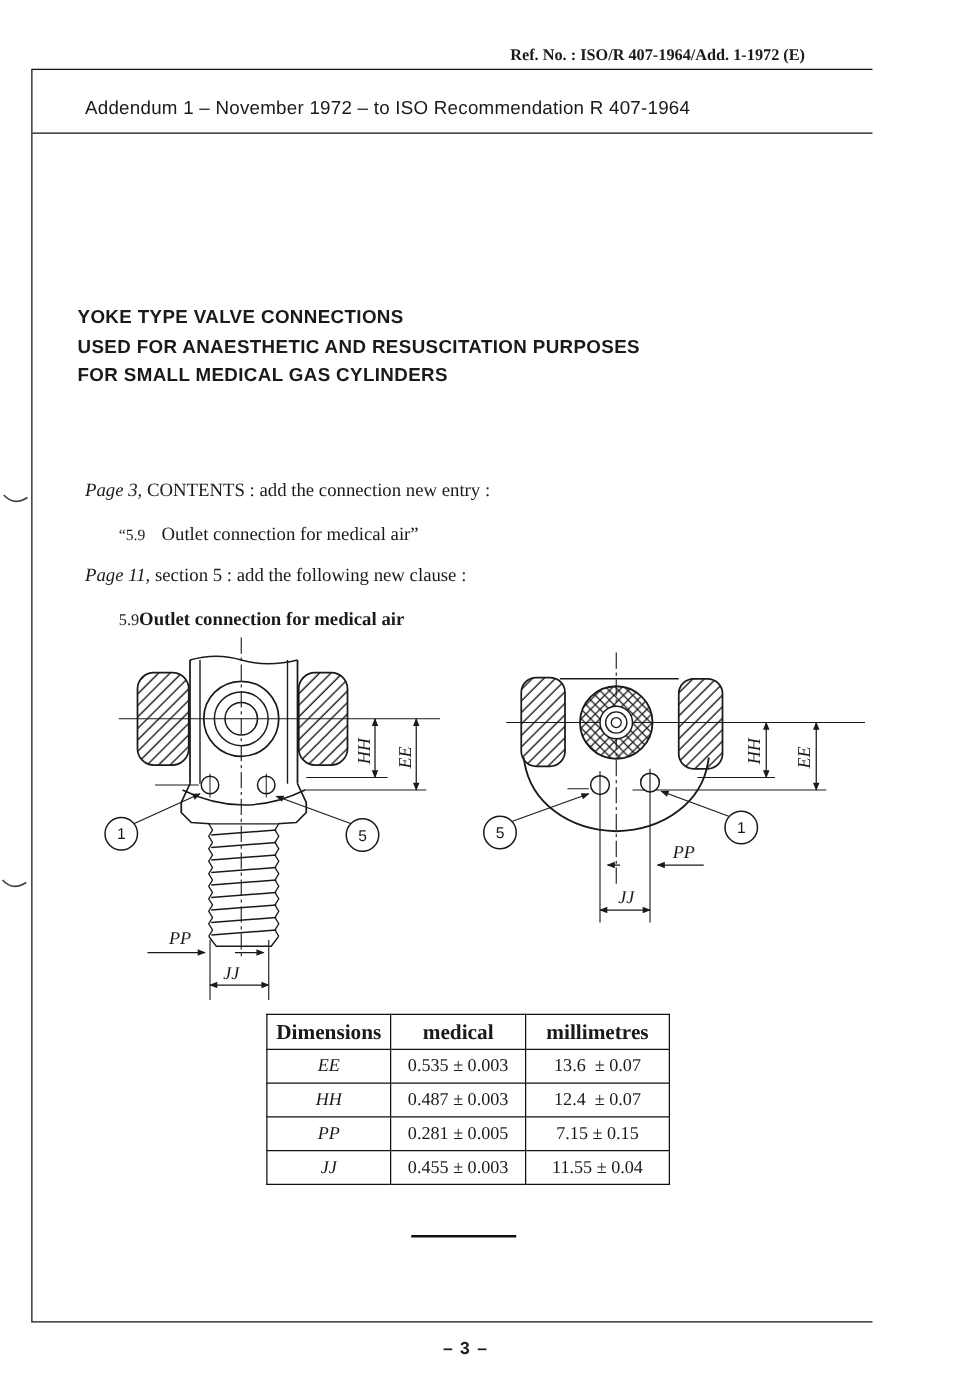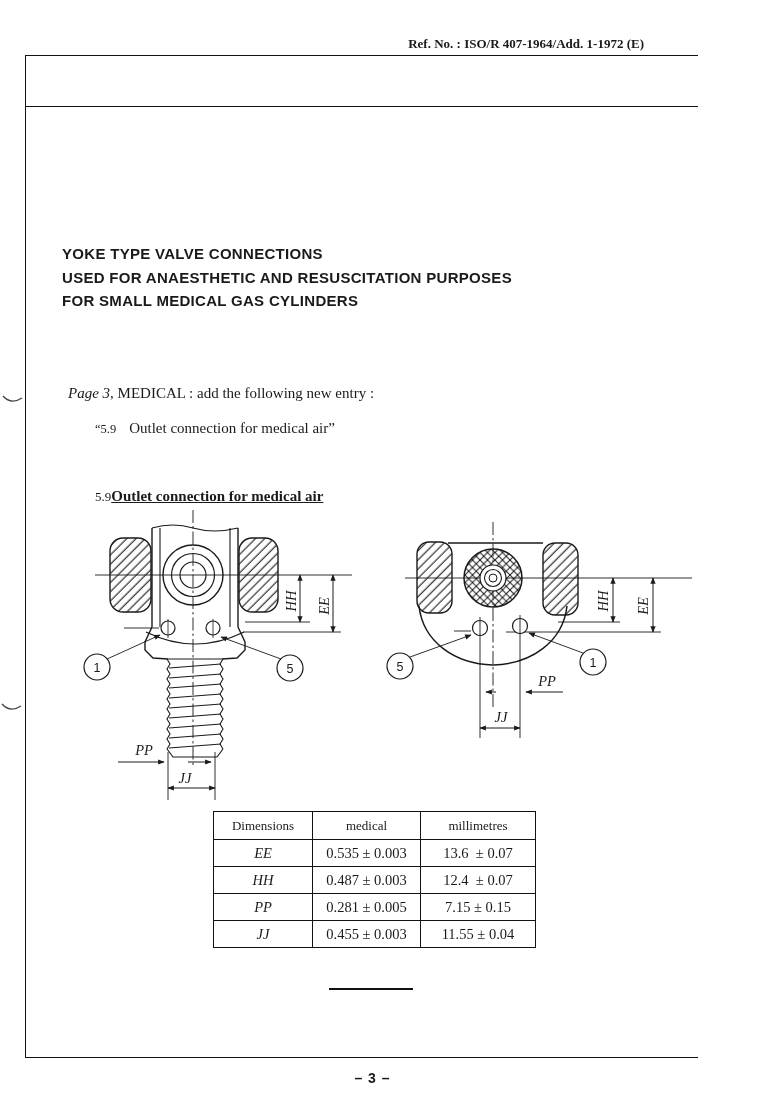--- a/index.html
+++ b/index.html
@@ -10,25 +10,25 @@
   .sans{font-family:"Liberation Sans", sans-serif;}
   .refno{font-size:13px;font-weight:bold;white-space:nowrap;}
   .pagebox{border:1.5px solid #111;box-sizing:border-box;}
   .addendum{font-size:15px;letter-spacing:.2px;white-space:nowrap;}
   .hrule{border-top:1.5px solid #111;height:0;}
   .title{font-size:15px;font-weight:bold;text-align:left;line-height:23.5px;letter-spacing:.3px;}
   .body{font-size:15px;white-space:nowrap;}
   .body i{}
   .qnum{font-size:12.5px;margin-right:13px;font-family:Liberation Serif, serif;}
   .cnum{font-size:13px;margin-right:0;}
-  .ctitle{font-weight:bold;text-decoration:underline;}
+  .ctitle{font-weight:bold;}
   table.dims{border-collapse:collapse;table-layout:fixed;}
   table.dims th,table.dims td{border:1.5px solid #111;text-align:center;vertical-align:middle;
      font-family:"Liberation Serif", serif;padding:0;}
-  table.dims th{font-size:13px;font-weight:normal;height:27px;}
+  table.dims th{font-size:17px;font-weight:bold;height:27px;}
   table.dims td{font-size:14.5px;height:26px;}
   td.dimname{font-style:italic;}
   .shortrule{border-top:2px solid #111;height:0;}
   .pagenum{font-size:14px;font-weight:bold;text-align:center;letter-spacing:1px;}
   svg text{fill:#1a1a1a;}
   .dimlabel{font-family:"Liberation Serif", serif;font-style:italic;font-size:14.5px;}
   .callout-num{font-family:"Liberation Sans", sans-serif;font-size:12.5px;}
 </style>
 </head>
 <body>
@@ -39,36 +39,40 @@
 
   <svg class="abs" style="left:1px;top:392px" width="24" height="15">
     <path d="M2,4 Q10,13 21,6" stroke="#444" fill="none" stroke-width="1.3"></path>
   </svg>
   <svg class="abs" style="left:0px;top:700px" width="24" height="15">
     <path d="M2,4 Q10,13 21,6" stroke="#444" fill="none" stroke-width="1.3"></path>
   </svg>
 
   <div class="abs pagebox" style="left:25px;top:55px;width:695px;height:1003px"></div>
 
+  <div class="abs addendum sans" style="left:68px;top:78px">Addendum 1 – November 1972 – to ISO Recommendation R 407-1964</div>
   <div class="abs hrule" style="left:26px;top:106px;width:693px"></div>
 
   <div class="abs title sans" style="left:62px;top:242px;width:660px">
     <div>YOKE TYPE VALVE CONNECTIONS</div>
     <div>USED FOR ANAESTHETIC AND RESUSCITATION PURPOSES</div>
     <div>FOR SMALL MEDICAL GAS CYLINDERS</div>
   </div>
 
   <div class="abs body serif" style="left:68px;top:385px">
-    <i>Page 3,</i><span> MEDICAL : add the following new entry :</span>
+    <i>Page 3,</i><span> CONTENTS : add the connection new entry :</span>
   </div>
 
   <div class="abs body serif" style="left:95px;top:420px">
     <span class="qnum">“5.9</span><span>Outlet connection for medical air”</span>
   </div>
 
+  <div class="abs body serif" style="left:68px;top:453px">
+    <i>Page 11,</i><span> section 5 : add the following new clause :</span>
+  </div>
 
   <div class="abs body serif" style="left:95px;top:488px">
     <span class="cnum">5.9</span><span class="ctitle">Outlet connection for medical air</span>
   </div>
 
   <svg class="abs" style="left:60px;top:500px" width="660" height="310" viewBox="0 0 660 310">
     <defs>
       <pattern id="hatch" width="6.5" height="6.5" patternUnits="userSpaceOnUse" patternTransform="rotate(45)">
         <line x1="3" y1="0" x2="3" y2="6.5" stroke="#1a1a1a" stroke-width="1.1"></line>
       </pattern>

